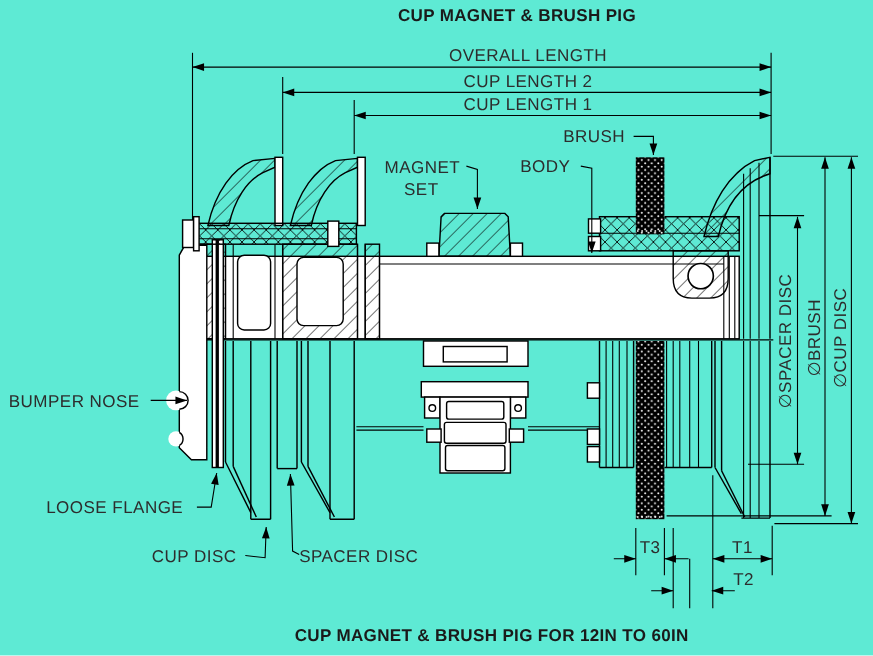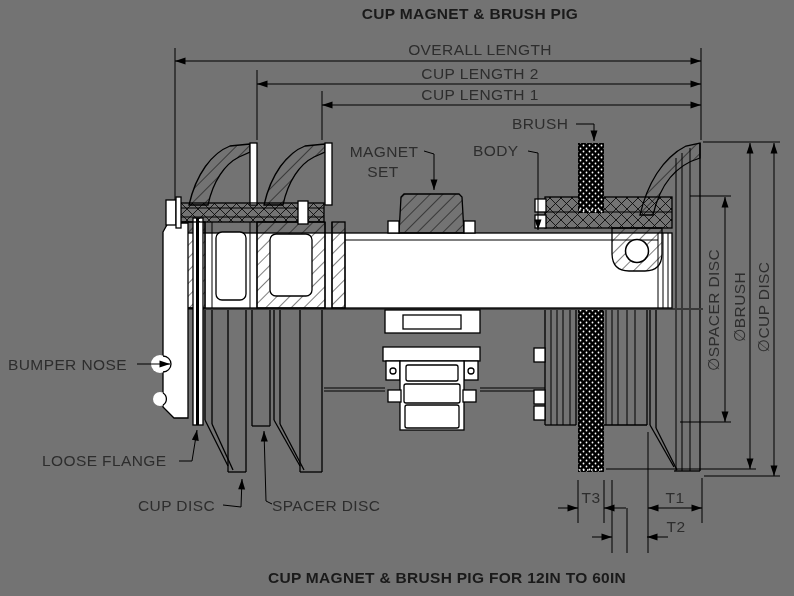--- a/index.html
+++ b/index.html
@@ -1,16 +1,16 @@
 <!DOCTYPE html>
 <html><head>
 <meta charset="utf-8">
 <style>
   html,body{margin:0;padding:0;background:#fff;}
-  .page{position:relative;width:794px;height:596px;background:#737373;overflow:hidden;
+  .page{position:relative;width:794px;height:596px;background:#5eead4;overflow:hidden;
         font-family:"Liberation Sans", sans-serif;}
   svg{position:absolute;left:0;top:0;}
   text{fill:#2d2d2d;font-family:"Liberation Sans", sans-serif;font-size:15.5px;letter-spacing:.4px;}
   text.ttl{font-weight:bold;font-size:15.5px;letter-spacing:.3px;fill:#1a1a1a;}
   .ln{stroke:#000;fill:none;}
   .thin{stroke-width:1;}
   .med{stroke-width:1.3;}
   .part{fill:#ffffff;stroke:#000;stroke-width:1.3;}
   .hatchp{fill:url(#h45);stroke:#000;stroke-width:1.3;}
   .xhatchp{fill:url(#hx);stroke:#000;stroke-width:1.3;}

